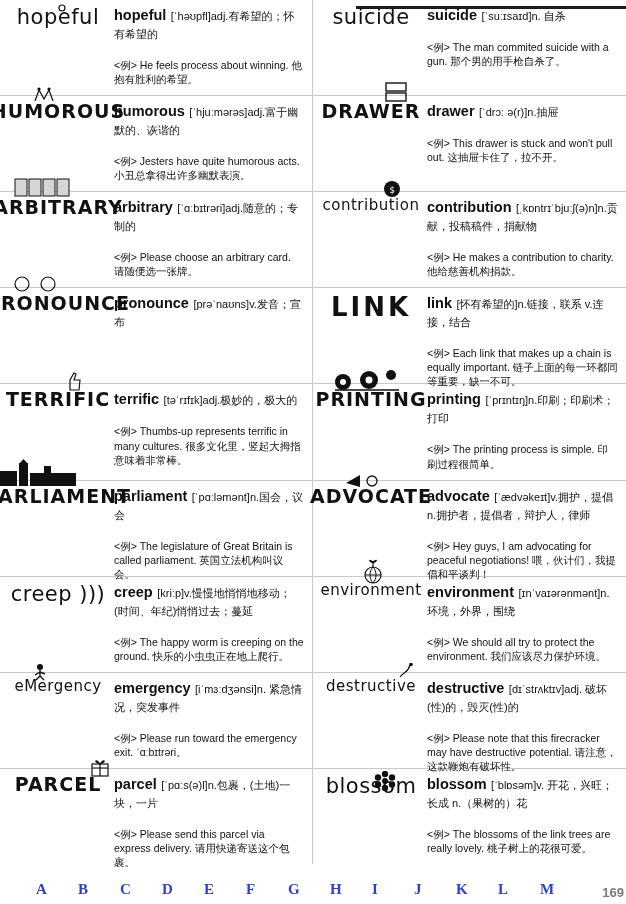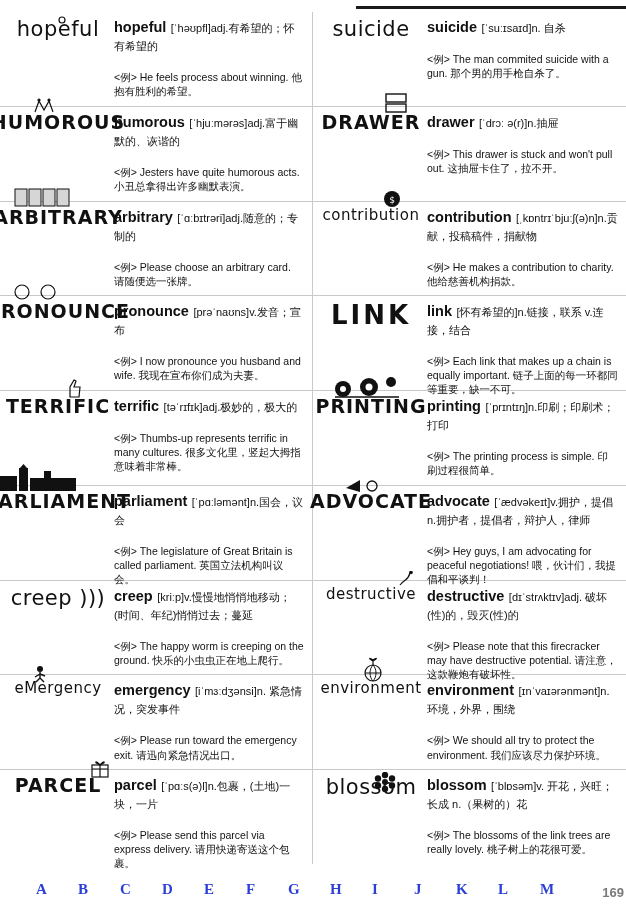--- a/index.html
+++ b/index.html
@@ -21,21 +21,20 @@
   .header-rule {
     position: absolute;
     top: 6px; right: 0;
     width: 270px; height: 3px;
     background: #1a1a1a;
   }
   .columns {
     display: flex;
     width: 626px;
     height: 864px;
-    padding-top: 12px;
   }
   .col {
     width: 313px;
     display: flex;
     flex-direction: column;
   }
   .col-left { border-right: 1px solid #c9c9c9; }
   .entry {
     display: flex;
     align-items: flex-start;
@@ -204,24 +203,20 @@
             <svg width="56" height="20" style="position:absolute;left:22px;top:-20px">
               <circle cx="14" cy="10" r="7" fill="none" stroke="#111" stroke-width="1.2"></circle>
               <circle cx="40" cy="10" r="7" fill="none" stroke="#111" stroke-width="1.2"></circle>
             </svg>
             <div class="word-art tiny caps">PRONOUNCE</div>
           </div>
         </div>
         <div class="text">
           <span class="headword">pronounce</span>
           <span class="pos">[prəˈnaʊns]v.发音；宣布</span>
-          <span class="example">
-            <span class="ex-tag">&lt;例&gt;</span>
-            <span>I now pronounce you husband and wife. 我现在宣布你们成为夫妻。</span>
-          </span>
         </div>
       </div>
 
       <div class="entry">
         <div class="art">
           <div class="art-wrap">
             <svg width="20" height="22" style="position:absolute;left:58px;top:-20px">
               <path d="M6 20 L6 10 L10 3 L12 4 L10 10 L16 10 L15 20 Z" fill="none" stroke="#111" stroke-width="1.2"></path>
             </svg>
             <div class="word-art caps">TERRIFIC</div>
@@ -284,21 +279,21 @@
               <path d="M8 7 L8 13 M8 9 L3 12 M8 9 L13 11 M8 13 L4 17 M8 13 L12 17" stroke="#111" stroke-width="1.4" fill="none"></path>
             </svg>
             <div class="word-art small">eMergency</div>
           </div>
         </div>
         <div class="text">
           <span class="headword">emergency</span>
           <span class="pos">[iˈmɜːdʒənsi]n. 紧急情况，突发事件</span>
           <span class="example">
             <span class="ex-tag">&lt;例&gt;</span>
-            <span>Please run toward the emergency exit. 请迅向紧急情况出口。</span>
+            <span>Please run toward the emergency exit. ˈɑːbɪtrəri。</span>
           </span>
         </div>
       </div>
 
       <div class="entry">
         <div class="art">
           <div class="art-wrap">
             <svg width="22" height="20" style="position:absolute;left:74px;top:-18px">
               <rect x="3" y="7" width="16" height="12" fill="none" stroke="#111" stroke-width="1.2"></rect>
               <path d="M11 7 L11 19 M3 11 L19 11" stroke="#111" stroke-width="1.2"></path>
@@ -433,54 +428,54 @@
           <span class="example">
             <span class="ex-tag">&lt;例&gt;</span>
             <span>Hey guys, I am advocating for peaceful negotiations! 喂，伙计们，我提倡和平谈判！</span>
           </span>
         </div>
       </div>
 
       <div class="entry">
         <div class="art">
           <div class="art-wrap">
-            <svg width="20" height="16" style="position:absolute;left:70px;top:-16px">
-              <path d="M4 14 C8 8, 12 10, 14 2" fill="none" stroke="#111" stroke-width="1.2"></path>
-              <circle cx="15" cy="1.5" r="1.8" fill="#111"></circle>
-            </svg>
-            <div class="word-art small">destructive</div>
-          </div>
-        </div>
-        <div class="text">
-          <span class="headword">destructive</span>
-          <span class="pos">[dɪˈstrʌktɪv]adj. 破坏(性)的，毁灭(性)的</span>
-          <span class="example">
-            <span class="ex-tag">&lt;例&gt;</span>
-            <span>Please note that this firecracker may have destructive potential. 请注意，这款鞭炮有破坏性。</span>
-          </span>
-        </div>
-      </div>
-
-      <div class="entry">
-        <div class="art">
-          <div class="art-wrap">
             <svg width="26" height="26" style="position:absolute;left:40px;top:-24px">
               <circle cx="13" cy="16" r="8" fill="none" stroke="#111" stroke-width="1.2"></circle>
               <path d="M5 16 L21 16 M13 8 C9 12, 9 20, 13 24 M13 8 C17 12, 17 20, 13 24" fill="none" stroke="#111" stroke-width="1"></path>
               <path d="M13 8 L13 2 M13 4 C9 2, 8 0, 13 3 M13 4 C17 2, 18 0, 13 3" fill="none" stroke="#111" stroke-width="1.2"></path>
             </svg>
             <div class="word-art small">environment</div>
           </div>
         </div>
         <div class="text">
           <span class="headword">environment</span>
           <span class="pos">[ɪnˈvaɪərənmənt]n.环境，外界，围绕</span>
           <span class="example">
             <span class="ex-tag">&lt;例&gt;</span>
             <span>We should all try to protect the environment. 我们应该尽力保护环境。</span>
+          </span>
+        </div>
+      </div>
+
+      <div class="entry">
+        <div class="art">
+          <div class="art-wrap">
+            <svg width="20" height="16" style="position:absolute;left:70px;top:-16px">
+              <path d="M4 14 C8 8, 12 10, 14 2" fill="none" stroke="#111" stroke-width="1.2"></path>
+              <circle cx="15" cy="1.5" r="1.8" fill="#111"></circle>
+            </svg>
+            <div class="word-art small">destructive</div>
+          </div>
+        </div>
+        <div class="text">
+          <span class="headword">destructive</span>
+          <span class="pos">[dɪˈstrʌktɪv]adj. 破坏(性)的，毁灭(性)的</span>
+          <span class="example">
+            <span class="ex-tag">&lt;例&gt;</span>
+            <span>Please note that this firecracker may have destructive potential. 请注意，这款鞭炮有破坏性。</span>
           </span>
         </div>
       </div>
 
       <div class="entry">
         <div class="art">
           <div class="art-wrap">
             <svg width="22" height="20" style="position:absolute;left:48px;top:-4px">
               <circle cx="11" cy="10" r="3" fill="#111"></circle>
               <circle cx="11" cy="3" r="3.2" fill="#111"></circle>

